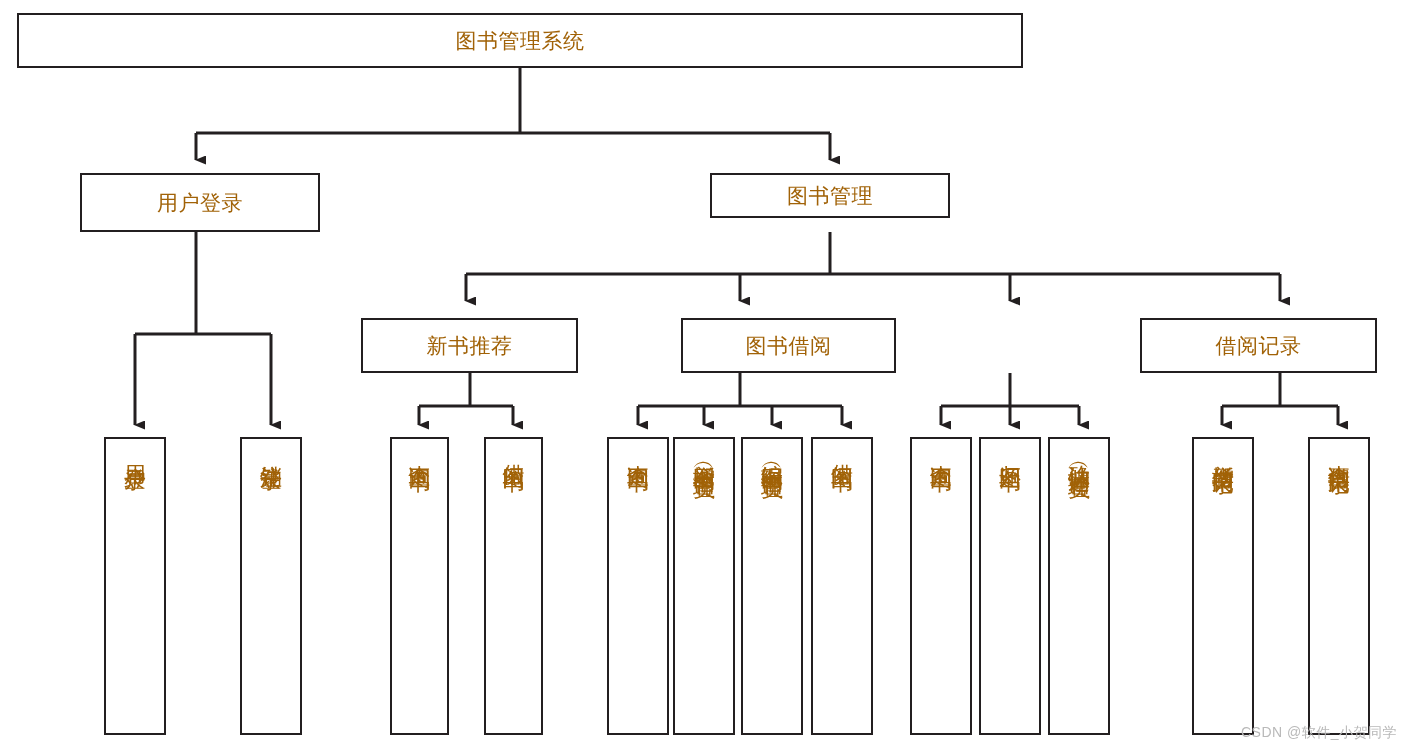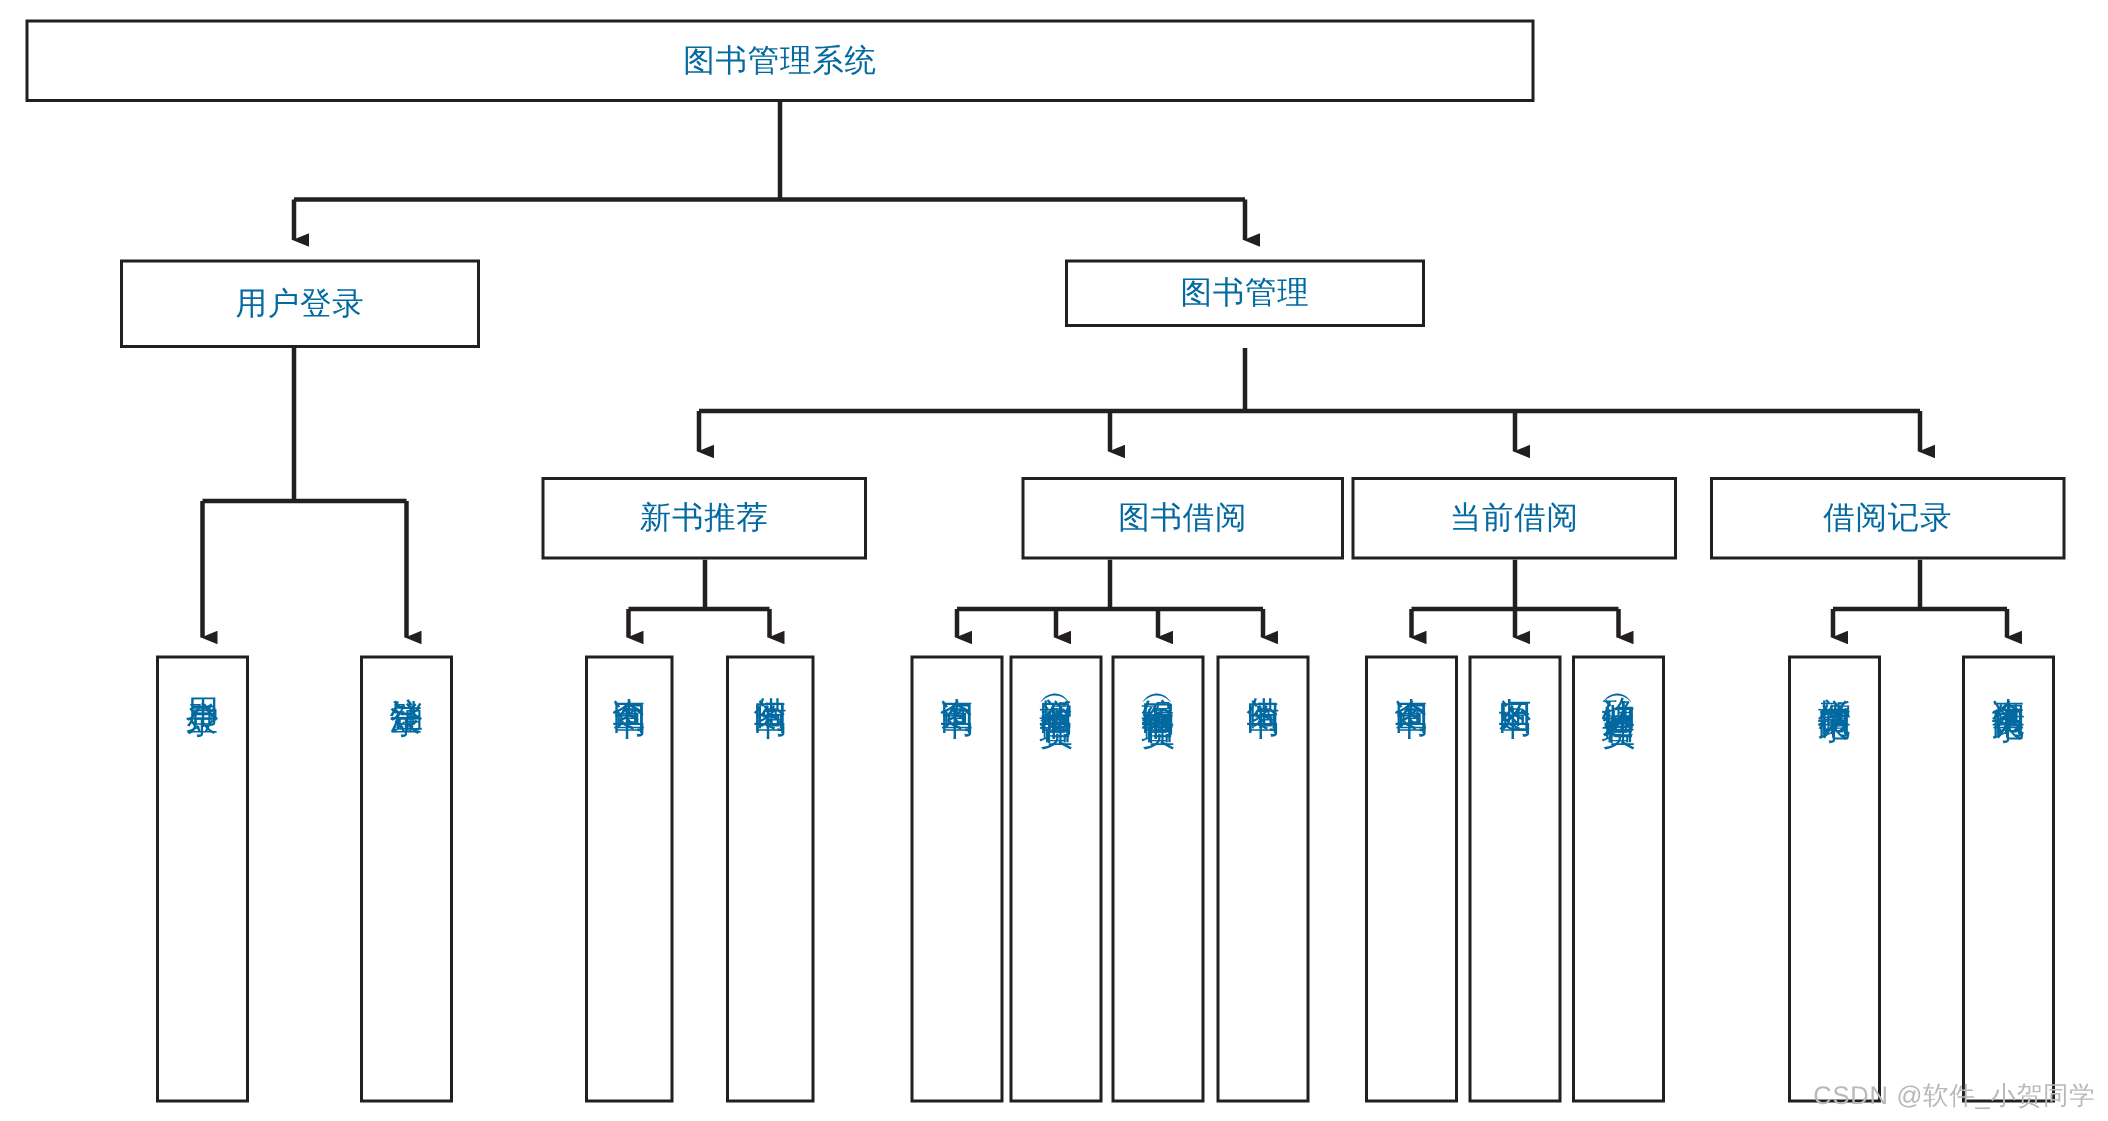--- a/index.html
+++ b/index.html
@@ -18,35 +18,35 @@
     display:flex;
     align-items:center;
     justify-content:center;
     color:#231f20;
   }
   .node .lbl{
     font-size:21px;
     line-height:1.12;
     letter-spacing:0.5px;
     white-space:nowrap;
-    color:#0369a1;
+    color:#a16207;
   }
   .node.vert{align-items:flex-start;justify-content:center;padding-top:8px;}
   .node.vert .lbl{
     writing-mode:vertical-rl;
     text-orientation:upright;
     font-size:22px;
     letter-spacing:2px;
     line-height:1;
     white-space:nowrap;
   }
   #watermark{
     position:absolute;
     right:8px;bottom:5px;
-    font-size:17px;
+    font-size:14px;
     color:#b9b9b9;
     white-space:nowrap;
     letter-spacing:0.5px;
   }
 </style>
 </head>
 <body>
 
 <div id="canvas">
 
@@ -110,23 +110,20 @@
   <div class="node" style="left:710px;top:173px;width:240px;height:45px;">
     <span class="lbl">图书管理</span>
   </div>
 
   <div class="node" style="left:361px;top:318px;width:217px;height:55px;text-align:center;">
     <span class="lbl">新书推荐</span>
   </div>
   <div class="node" style="left:633px;top:318px;width:215px;height:55px;margin-left:48px;">
     <span class="lbl">图书借阅</span>
   </div>
-  <div class="node" style="left:901px;top:318px;width:217px;height:55px;">
-    <span class="lbl">当前借阅</span>
-  </div>
   <div class="node" style="left:1140px;top:318px;width:237px;height:55px;">
     <span class="lbl">借阅记录</span>
   </div>
 
   <div class="node vert" style="left:104px;top:437px;width:62px;height:298px;">
     <span class="lbl">用户登录</span>
   </div>
   <div class="node vert" style="left:240px;top:437px;width:62px;height:298px;">
     <span class="lbl">注销登录</span>
   </div>

